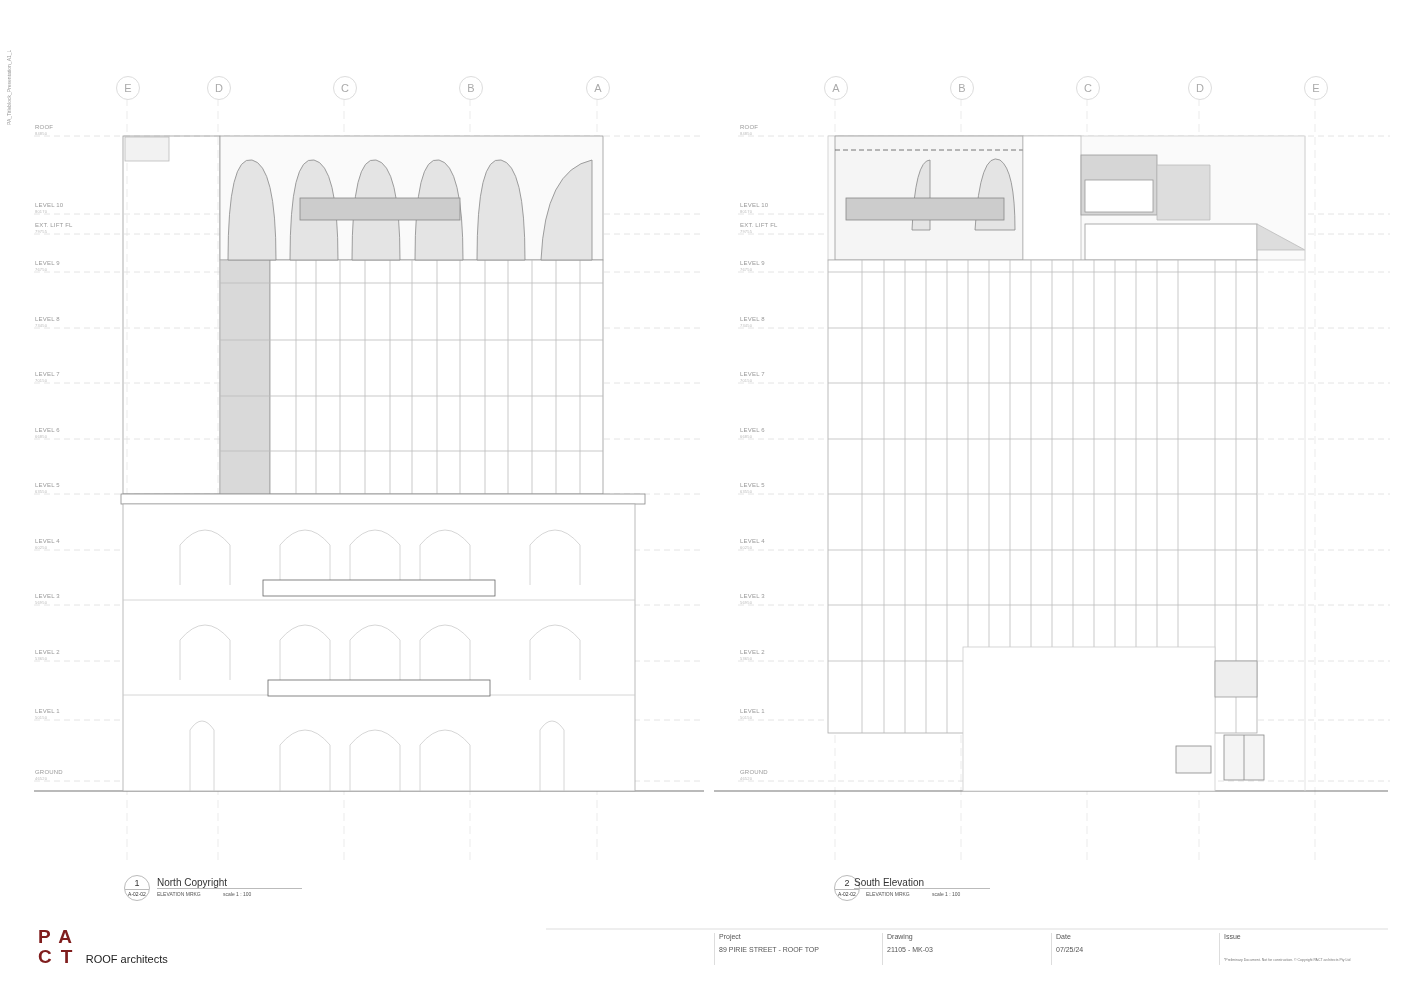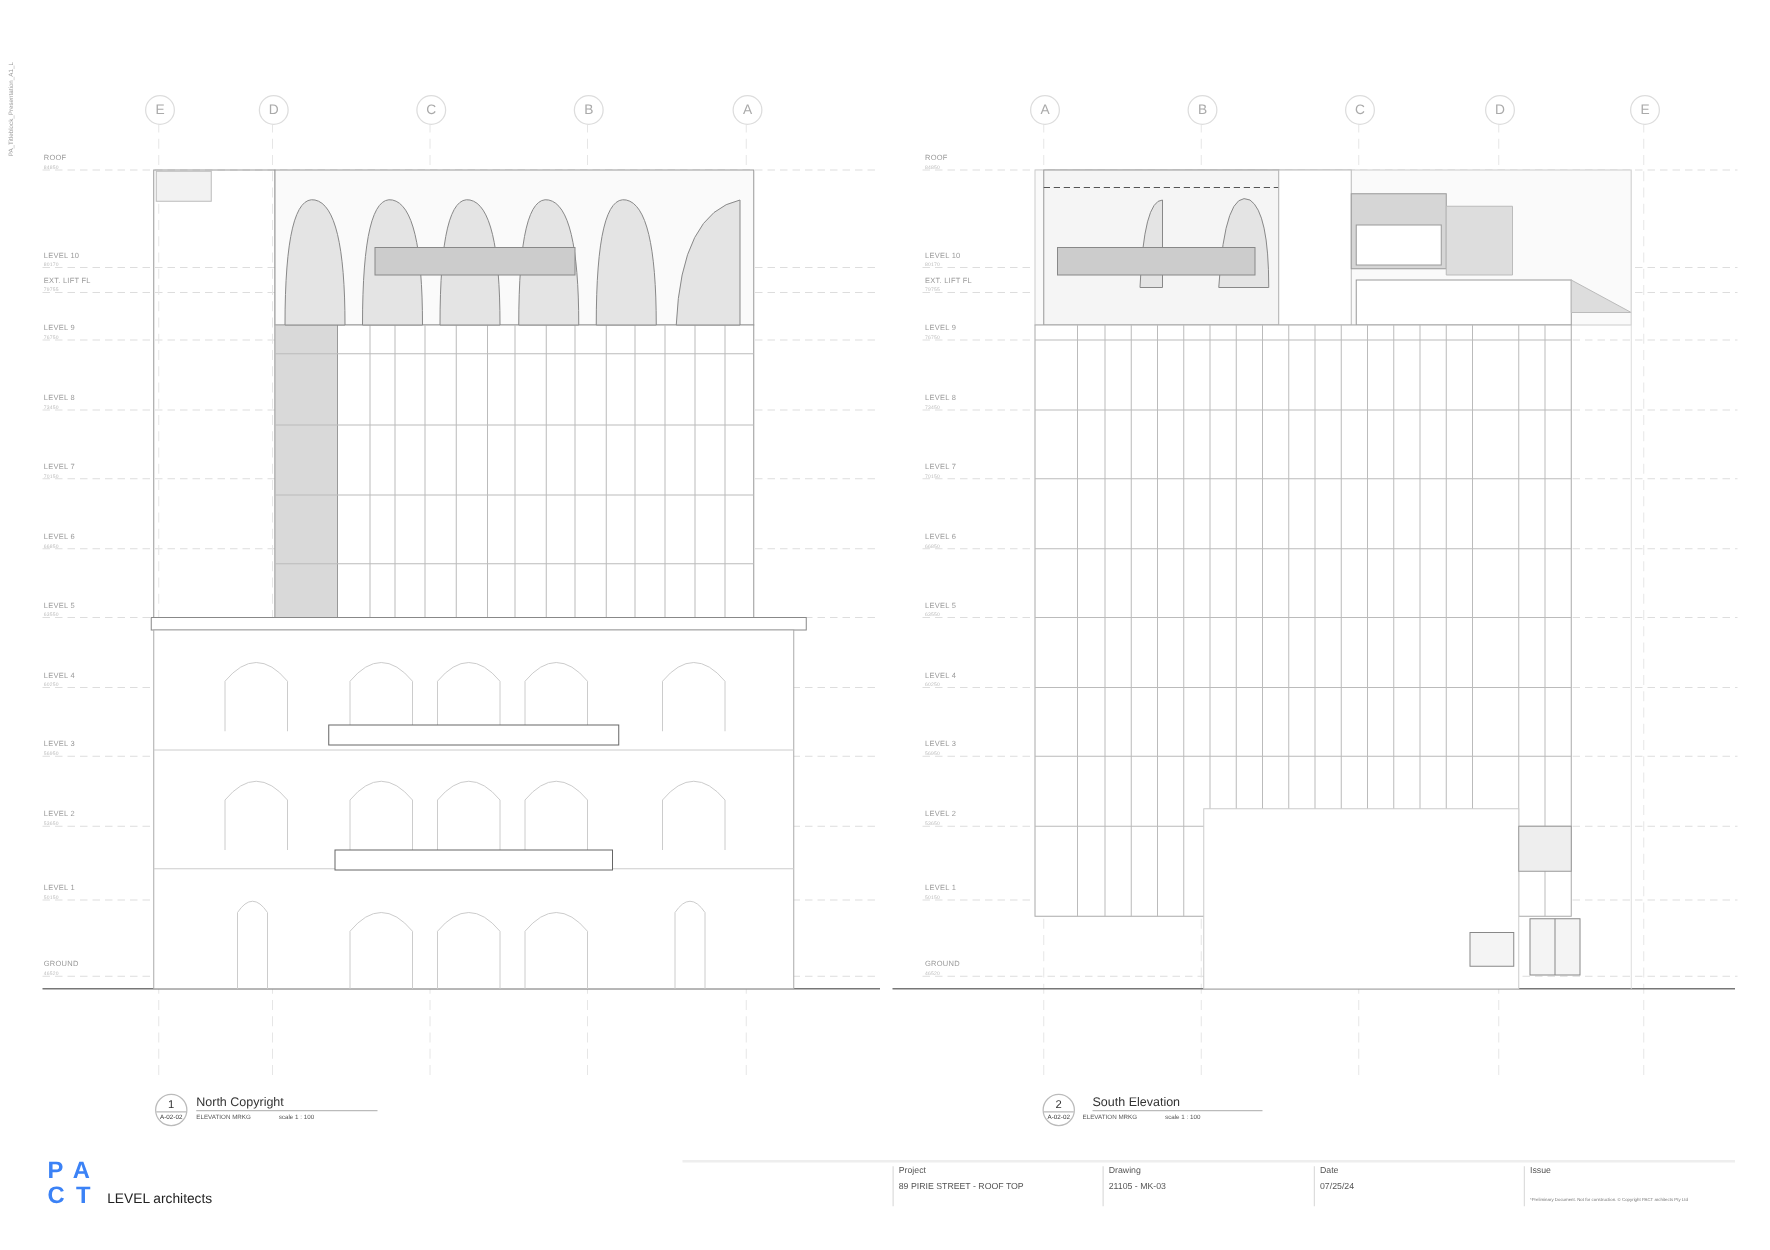--- a/index.html
+++ b/index.html
@@ -11,21 +11,21 @@
   .lvl{font-size:6px;color:#999;letter-spacing:0.2px;}
   .lvl .num{font-size:4px;color:#bbb;display:block;margin-top:1px;}
   svg{position:absolute;left:0;top:0;}
   .tb-col .h{font-size:7px;color:#555;}
   .tb-col .v{font-size:7px;color:#555;margin-top:6px;}
   .vtitle{font-size:10px;color:#333;}
   .vsub{font-size:5px;color:#555;}
   .bubble-num{width:24px;height:24px;border:1px solid #bbb;border-radius:50%;text-align:center;font-size:9px;color:#333;background:#fff;}
   .bubble-num .n{display:block;line-height:12px;margin-top:1px;}
   .bubble-num .s{display:block;font-size:5px;border-top:1px solid #bbb;line-height:9px;}
-  .logo{font-weight:bold;font-size:19px;letter-spacing:9px;line-height:20px;color:#3b82f6;}
+  .logo{font-weight:bold;font-size:19px;letter-spacing:9px;line-height:20px;color:#7f1d1d;}
   .logo-name{font-size:11px;color:#222;}
 </style>
 </head>
 <body>
 
 <div class="abs sidelabel">
   <span>PA_Titleblock_Presentation_A1_L</span>
 </div>
 
 <svg width="1416" height="1000">
@@ -244,29 +244,29 @@
   <div class="abs vtitle" style="left:33px;top:2px;width:145px;border-bottom:1px solid #bbb;white-space:nowrap">North Copyright</div>
   <div class="abs vsub" style="left:33px;top:16px;white-space:nowrap">ELEVATION MRKG</div>
   <div class="abs vsub" style="left:99px;top:16px;white-space:nowrap">scale 1 : 100</div>
 </div>
 
 <div class="abs" style="left:834px;top:875px">
   <div class="bubble-num">
     <span class="n">2</span>
     <span class="s">A-02-02</span>
   </div>
-  <div class="abs vtitle" style="left:40px;top:2px;width:136px;border-bottom:1px solid #bbb;white-space:nowrap">South Elevation</div>
+  <div class="abs vtitle" style="left:20px;top:2px;width:136px;border-bottom:1px solid #bbb;white-space:nowrap">South Elevation</div>
   <div class="abs vsub" style="left:32px;top:16px;white-space:nowrap">ELEVATION MRKG</div>
   <div class="abs vsub" style="left:98px;top:16px;white-space:nowrap">scale 1 : 100</div>
 </div>
 
 <div class="abs" style="left:38px;top:927px">
   <div class="logo">PA</div>
   <div class="logo" style="display:inline-block">CT</div>
-  <span class="logo-name">LEVEL architects</span>
+  <span class="logo-name">ROOF architects</span>
 </div>
 
 <div class="abs" style="left:546px;top:928px;width:842px;border-top:2px solid #eee;"></div>
 <div class="abs tb-col" style="left:714px;top:933px;border-left:1px solid #ddd;padding-left:4px;height:32px;">
   <div class="h">Project</div>
   <div class="v">89 PIRIE STREET - ROOF TOP</div>
 </div>
 <div class="abs tb-col" style="left:882px;top:933px;border-left:1px solid #ddd;padding-left:4px;height:32px;">
   <div class="h">Drawing</div>
   <div class="v">21105 - MK-03</div>

